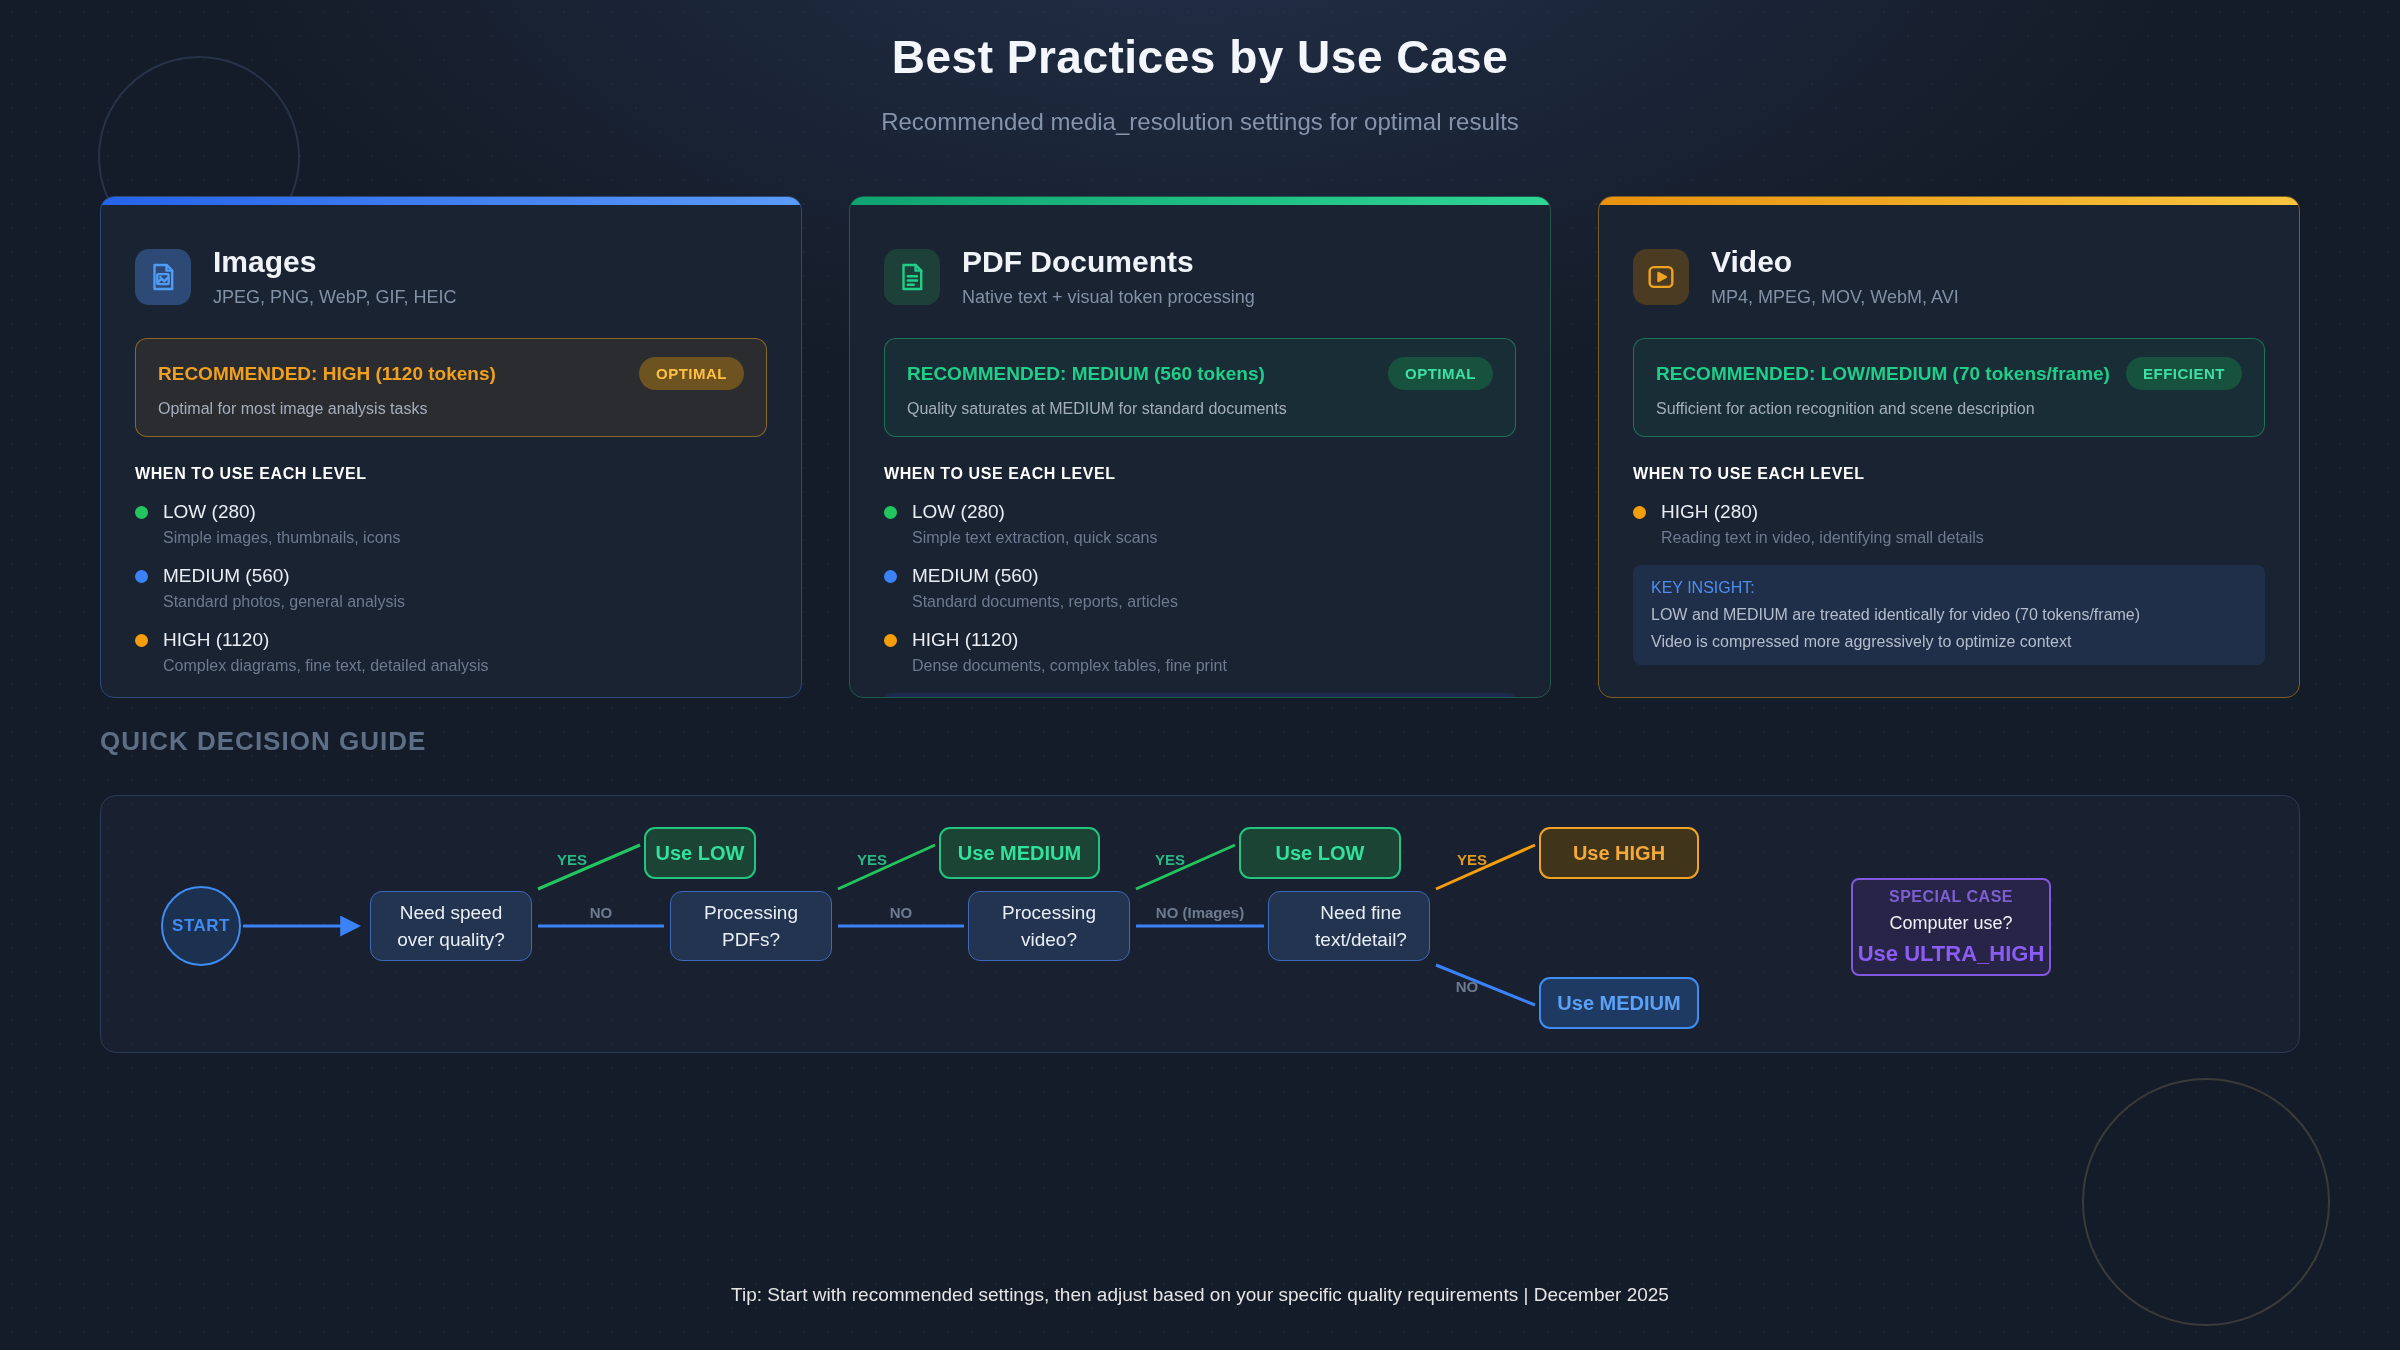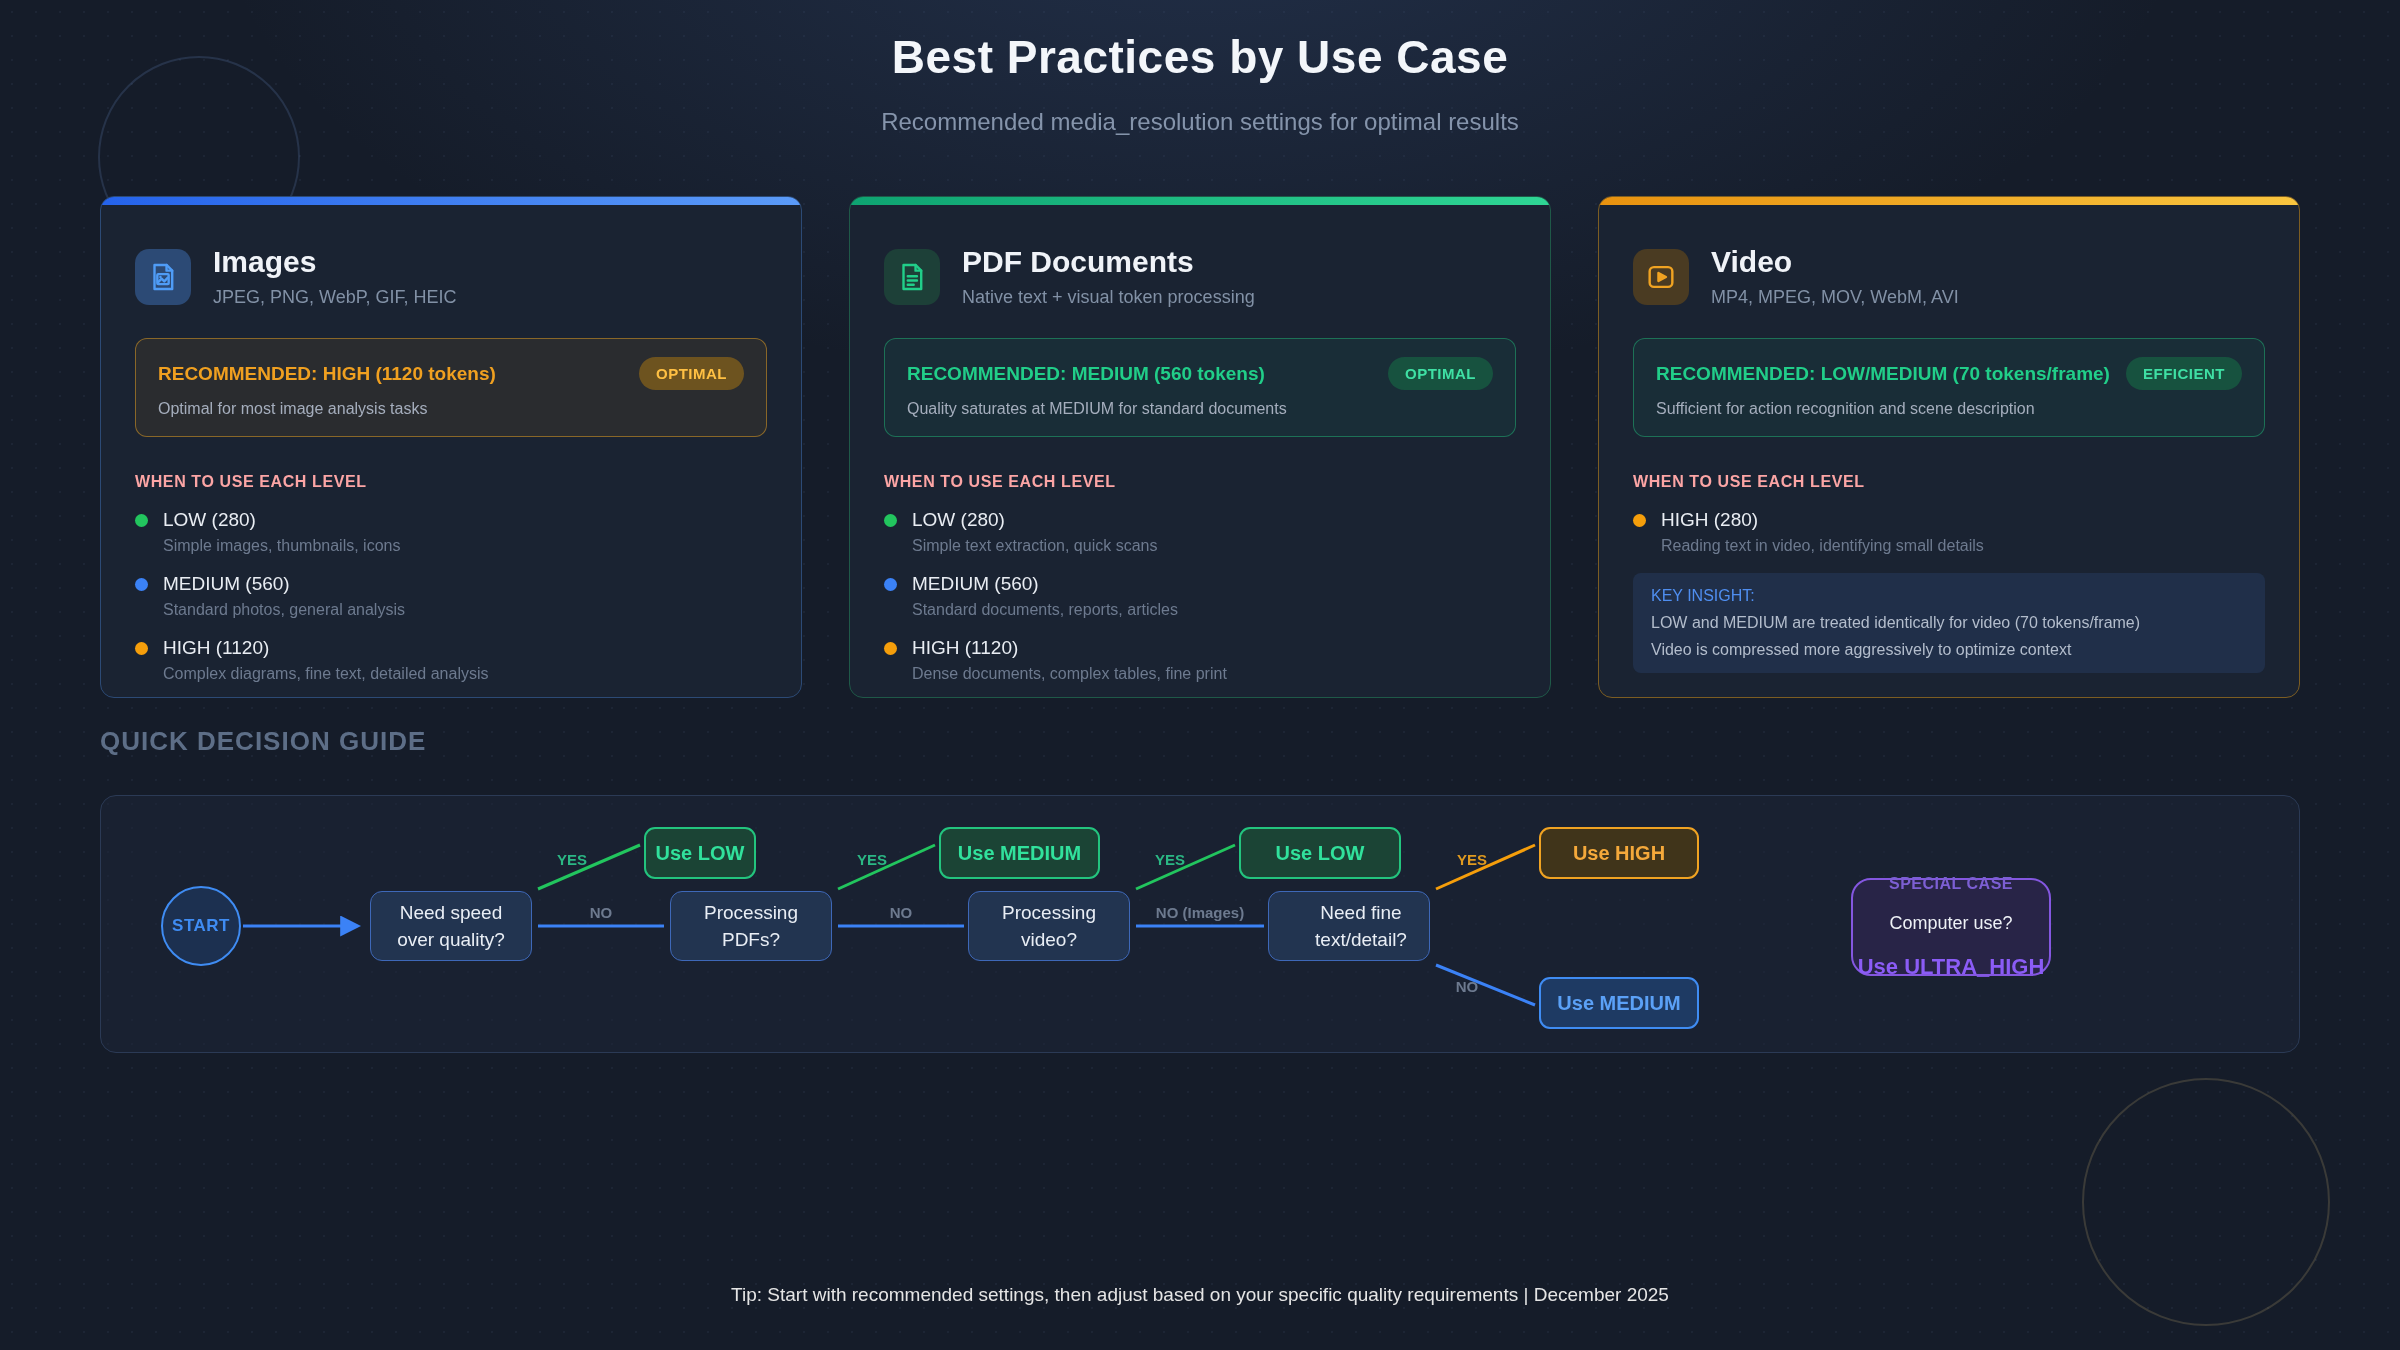--- a/index.html
+++ b/index.html
@@ -49,21 +49,21 @@
   .rec-green { background:rgba(16,185,129,0.07); border:1.5px solid rgba(35,196,126,0.45); }
   .rec-row { display:flex; align-items:center; justify-content:space-between; gap:12px; }
   .rec-title { font-size:19px; font-weight:bold; }
   .rec-amber .rec-title { color:#f0a020; }
   .rec-green .rec-title { color:#21ce89; }
   .badge { font-size:15px; font-weight:bold; letter-spacing:0.5px; padding:8px 17px; border-radius:999px; white-space:nowrap; }
   .badge-amber { background:#6d531f; color:#ffc043; }
   .badge-green { background:#17523f; color:#3fe0a4; }
   .rec-desc { margin-top:10px; font-size:16px; color:#a5aebd; }
 
-  .levels-heading { margin-top:36px; font-size:16px; font-weight:bold; color:#fca5a5; letter-spacing:0.6px; }
+  .levels-heading { margin-top:28px; font-size:16px; font-weight:bold; color:#ffffff; letter-spacing:0.6px; }
   ul.levels { list-style:none; margin-top:18px; }
   ul.levels li { display:flex; gap:15px; margin-bottom:18px; }
   .dot { width:13px; height:13px; border-radius:50%; margin-top:5px; flex:0 0 auto; }
   .lvl-name { display:block; font-size:19px; color:#e9edf3; }
   .lvl-desc { display:block; margin-top:6px; font-size:16px; color:#6d7a8f; }
 
   .note-box { margin-top:6px; background:#1c2b4d; border-radius:8px; padding:13px 16px; font-size:16px; color:#5f9df5; }
   .insight-box { margin-top:2px; background:rgba(47,76,130,0.30); border-radius:8px; padding:14px 18px; }
   .insight-heading { font-size:16px; color:#4f8ef0; }
   .insight-line { margin-top:9px; font-size:16px; color:#b3bdcc; }
@@ -79,21 +79,21 @@
   .q-node { top:95px; width:162px; height:70px; background:#223450; border:1.5px solid #3e68b8; border-radius:12px;
     color:#e9eef5; font-size:19px; line-height:27px; }
   .a-node { top:31px; height:52px; border-radius:11px; font-size:20px; font-weight:bold; }
   .a-green { background:#1b4435; border:2px solid #23c47e; color:#31e19c; }
   .a-orange { background:#40341a; border:2px solid #f0a322; color:#f5a93b; }
   .a-blue { background:#1e3a63; border:2px solid #3f8cf3; color:#5ba1f7; }
   .flow-label { position:absolute; transform:translate(-50%,-50%); font-size:15px; font-weight:600; color:#6d7a8f; white-space:nowrap; }
   .flow-label.yes { color:#2bb784; }
   .flow-label.yes-orange { color:#e09a1f; }
   .special-node { left:1750px; top:82px; width:200px; height:98px; background:#282447;
-    border:2px solid #8457e0; border-radius:20px; gap:20px; }
+    border:2px solid #8457e0; border-radius:8px; gap:7px; }
   .special-heading { font-size:16px; font-weight:bold; color:#7c5fd3; letter-spacing:0.5px; }
   .special-question { font-size:18px; color:#eef1f6; }
   .special-rec { font-size:22px; font-weight:bold; color:#8b5cf6; }
 
   footer { position:absolute; top:1284px; left:0; width:100%; text-align:center; font-size:19px; color:#e5e5e5; }
 </style>
 </head>
 <body>
 
 <div class="deco-circle tl"></div>

